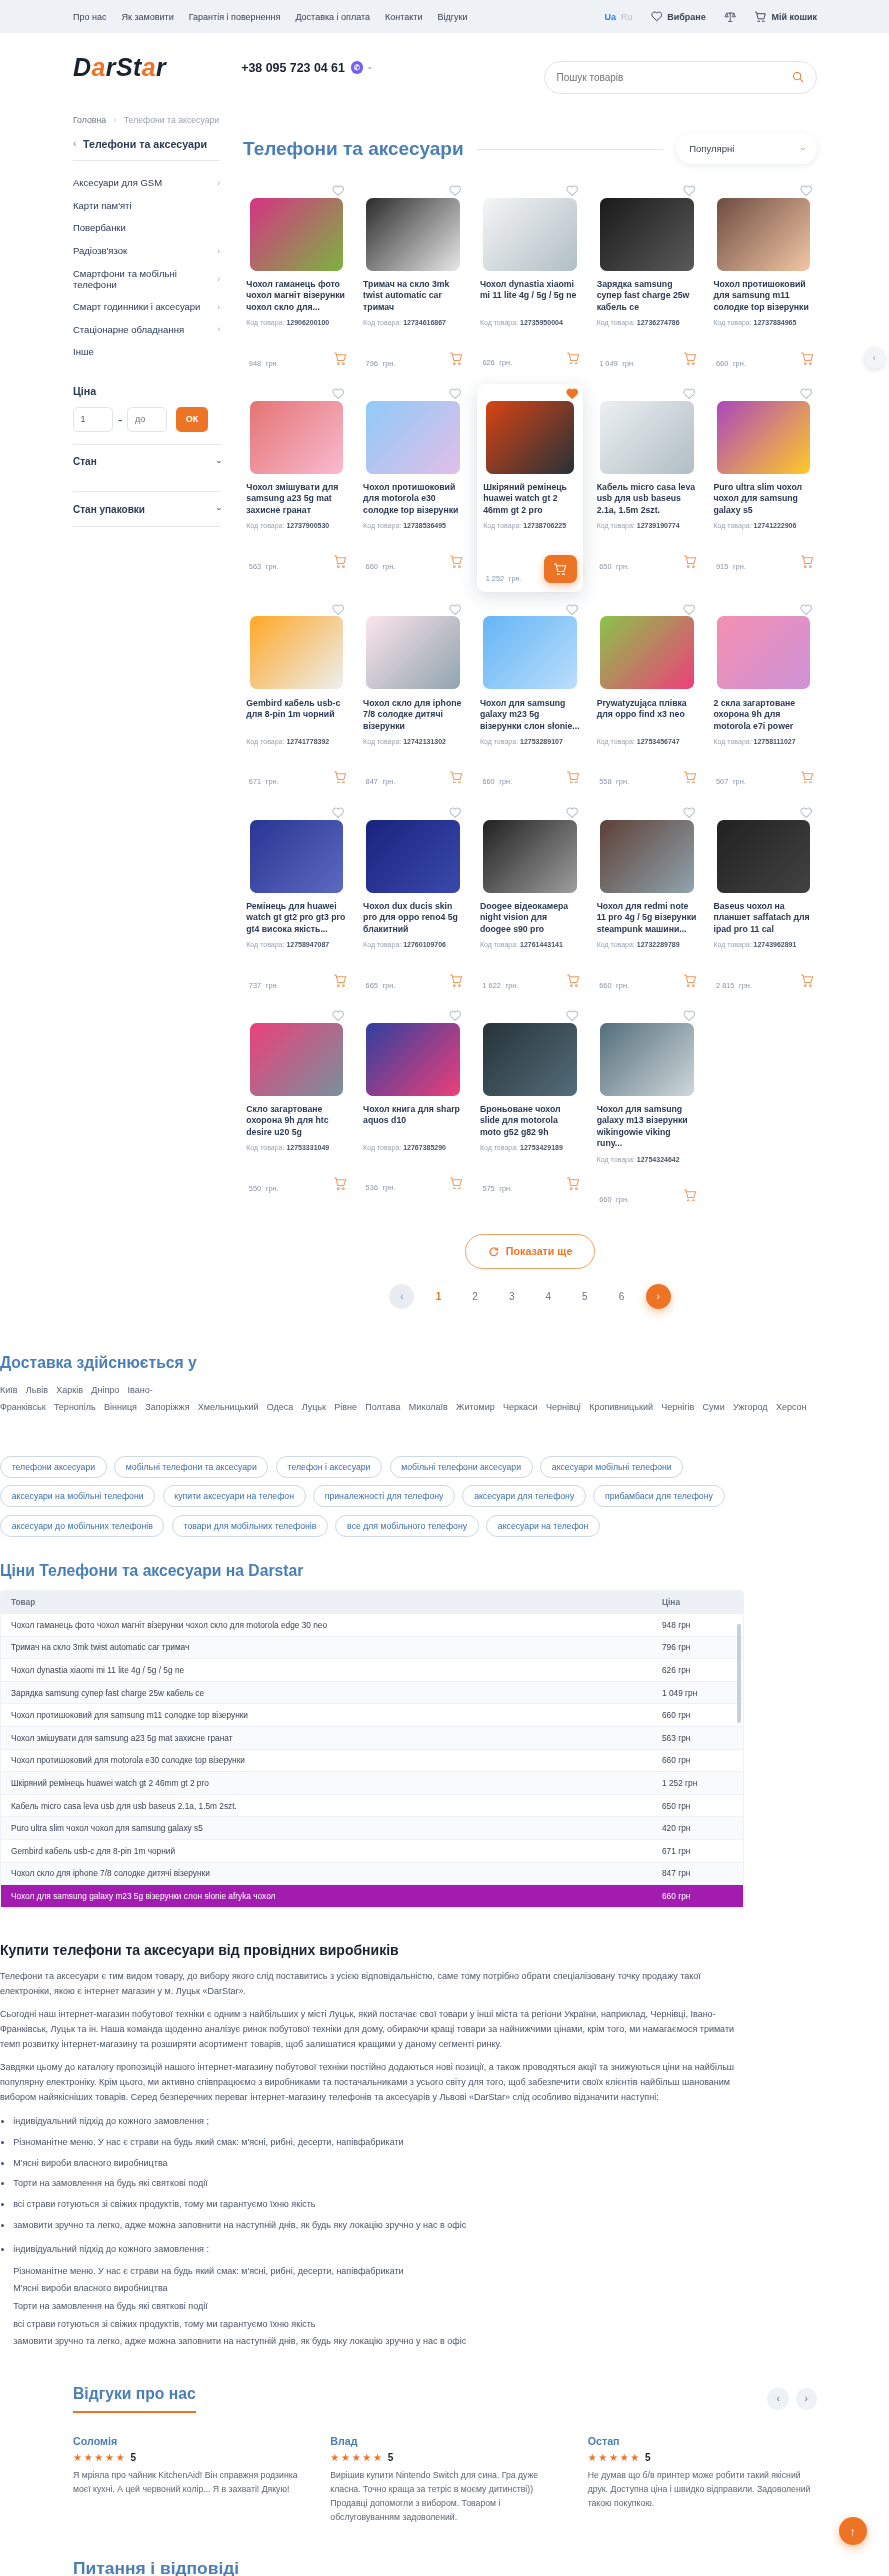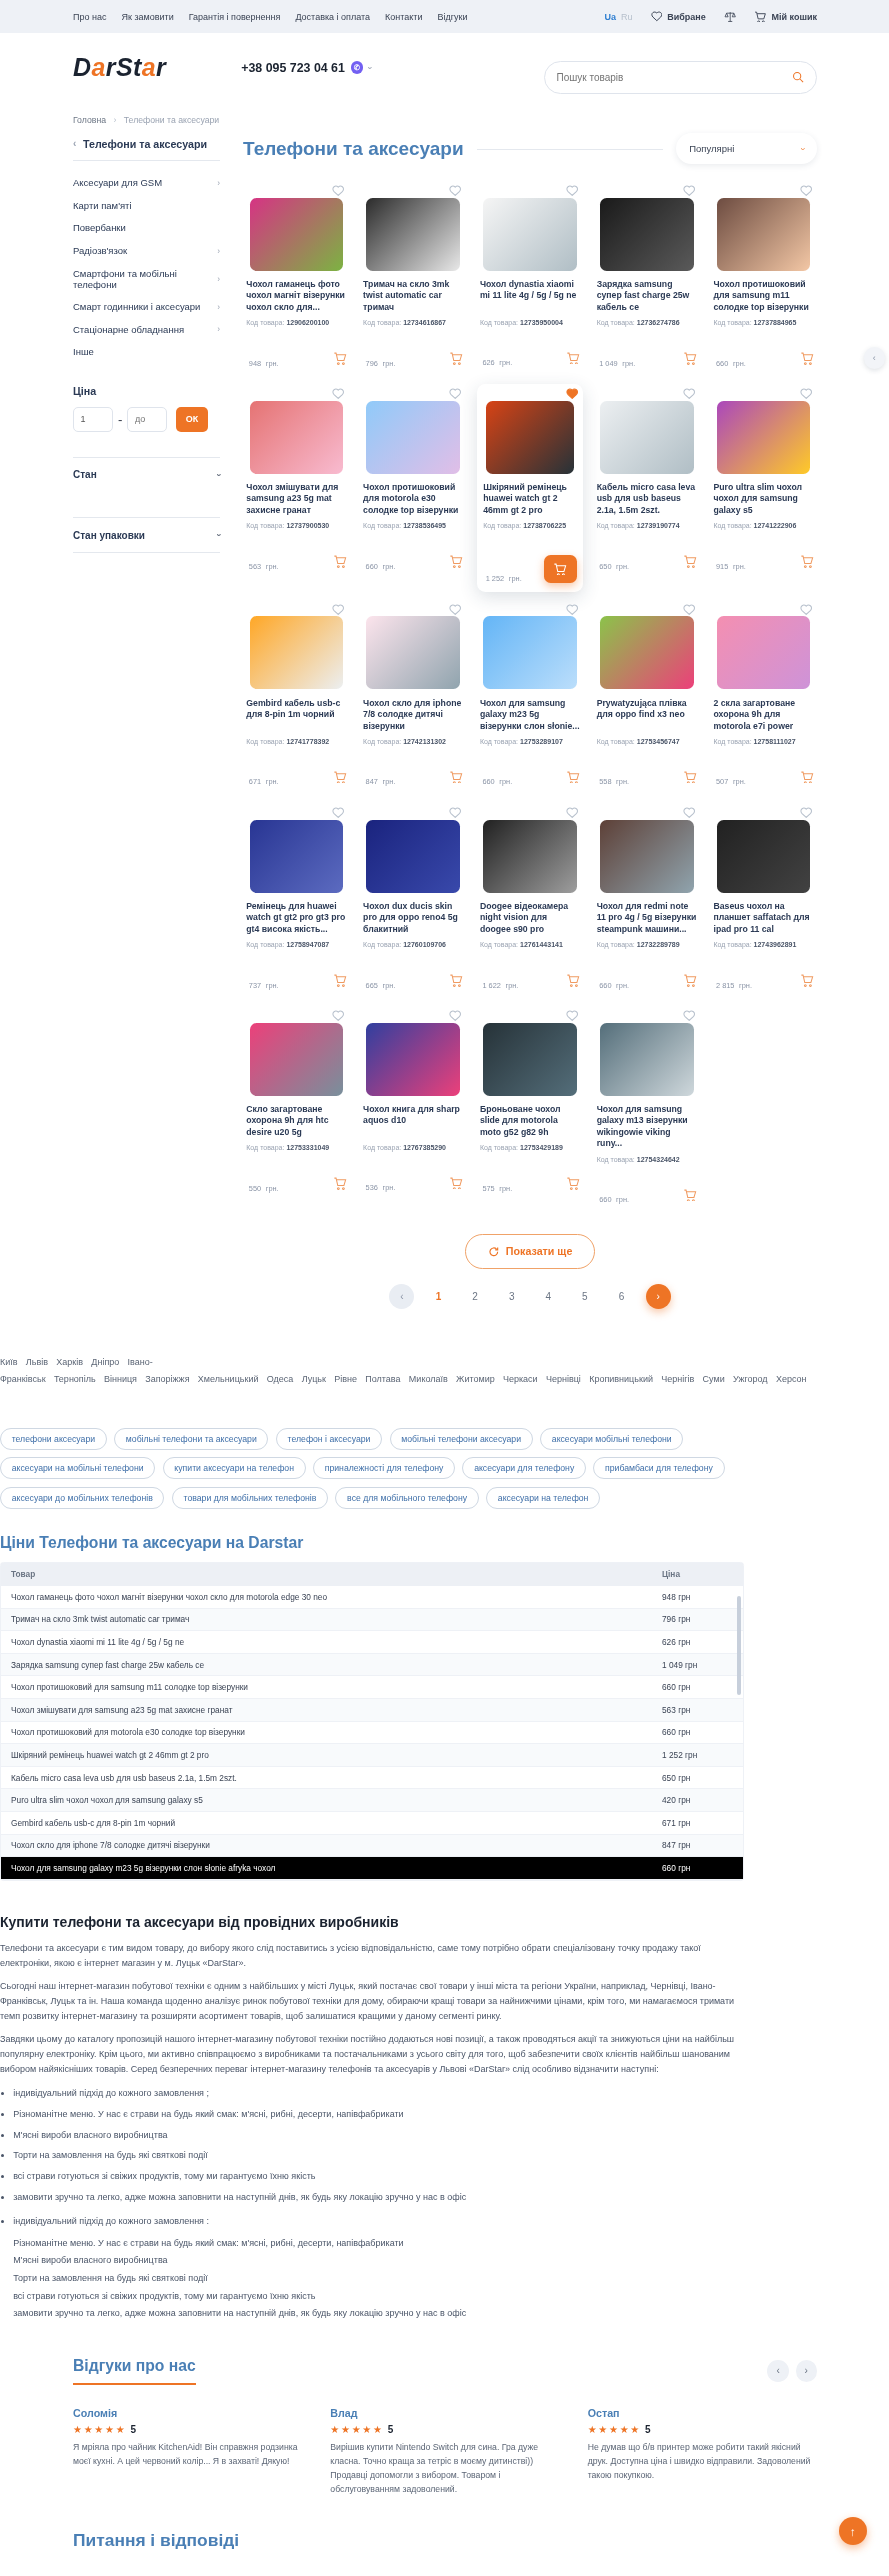--- a/index.html
+++ b/index.html
@@ -38,21 +38,21 @@
   .sidebar{width:147px;flex:0 0 147px;padding-top:5px;}
   .side-head{display:flex;gap:6.6px;font-size:10.7px;font-weight:bold;color:var(--navy);padding-bottom:10px;border-bottom:0.8px solid var(--border);}
   .side-head .back{color:#9aa3b2;font-size:10px;cursor:pointer;}
   .side-list{list-style:none;margin-top:10px;}
   .side-list li{display:flex;justify-content:space-between;align-items:center;font-size:9.5px;color:var(--navy);padding:5.8px 0;cursor:pointer;}
   .side-list li .arr{color:#9aa3b2;font-size:8.3px;}
   .fil-title{font-size:10.7px;font-weight:bold;color:var(--navy);margin:21.5px 0 10px;}
   .price-row{display:flex;align-items:center;gap:5px;}
   .price-row input{width:40px;height:25px;border:0.8px solid #dfe4ec;border-radius:5px;padding:0 6.6px;font-size:9px;color:#555;outline:none;font-family:inherit;}
   .ok-btn{background:var(--orange);color:#fff;border:none;border-radius:5px;height:25px;padding:0 10px;font-size:9px;font-weight:bold;cursor:pointer;margin-left:3.3px;font-family:inherit;}
-  .fil-sel{display:flex;justify-content:space-between;align-items:center;font-size:10px;font-weight:bold;color:var(--navy);padding:11.6px 0;border-top:0.8px solid var(--border);margin-top:25px;cursor:pointer;}
+  .fil-sel{display:flex;justify-content:space-between;align-items:center;font-size:10px;font-weight:bold;color:var(--navy);padding:11.6px 0;border-top:0.8px solid var(--border);margin-top:12px;cursor:pointer;}
   .fil-sel:last-child{border-bottom:0.8px solid var(--border);}
   .fil-sel .arr{color:#5b6575;font-size:9px;transform:rotate(90deg);}
   
   .main{flex:1;}
   .title-row{display:flex;align-items:center;gap:13.2px;margin-bottom:16.5px;}
   h1.page-title{font-size:19px;color:var(--blue);font-weight:bold;}
   .title-line{flex:1;height:0.8px;background:var(--border);}
   .sort{width:141px;height:31px;background:#fff;border-radius:15.7px;box-shadow:0 1.7px 6.6px rgba(40,60,90,.10);display:flex;align-items:center;justify-content:space-between;padding:0 13.2px;font-size:9.5px;color:#3a4354;cursor:pointer;}
   .sort .arr{color:var(--orange);font-size:9px;transform:rotate(90deg);}
   
@@ -85,21 +85,21 @@
   
   .tags{display:flex;flex-wrap:wrap;gap:7.4px;margin:40px 0 25px;}
   .tag{border:0.8px solid #cfd8e3;border-radius:12.4px;padding:5px 10.7px;font-size:8.7px;color:#3f6fa8;cursor:pointer;background:#fff;}
   
   .table-sec{margin:21.5px 0 33px;}
   .ptable{width:100%;border-collapse:collapse;font-size:8.3px;position:relative;}
   .ptable th{background:#edf0f5;color:#6b7584;text-align:left;font-weight:bold;padding:6.6px 10px;}
   .ptable th:last-child{width:91px;}
   .ptable td{padding:5.8px 10px;border-bottom:0.8px solid #eef1f6;color:#3a4354;}
   .ptable tr:nth-child(even) td{background:#f8fafc;}
-  .ptable tr.dark td{background:#000000;color:#fff;}
+  .ptable tr.dark td{background:#a21caf;color:#fff;}
   .tbl-box{position:relative;border:0.8px solid #eef1f6;border-radius:3.3px;}
   .tbl-scroll{position:absolute;right:1.7px;top:33px;width:4.1px;height:99px;background:#c7cfdb;border-radius:2.5px;}
   
   .seo{margin:28px 0 36px;}
   .seo h2{font-size:14px;color:#1b2330;font-weight:bold;margin-bottom:11.6px;}
   .seo p{font-size:9px;line-height:1.65;color:#4a5568;margin-bottom:8.3px;}
   .seo ul{margin:10px 0 5px 13.2px;}
   .seo li{font-size:9px;line-height:1.5;color:#4a5568;margin-bottom:7.4px;}
   .seo .plain{font-size:9px;line-height:1.6;color:#4a5568;margin-left:13.2px;margin-bottom:3.3px;}
   
@@ -703,20 +703,21 @@
         <div class="pg ">3</div>
         <div class="pg ">4</div>
         <div class="pg ">5</div>
         <div class="pg ">6</div>
         <div class="pg next">›</div>
       </div>
   </main>
 </div>
 
 <div class="wrap delivery">
+  <div class="sec-title">Доставка здійснюється у</div>
   <div class="cities" id="cities"><span>Київ</span><span>Львів</span><span>Харків</span><span>Дніпро</span><span>Івано-Франківськ</span><span>Тернопіль</span><span>Вінниця</span><span>Запоріжжя</span><span>Хмельницький</span><span>Одеса</span><span>Луцьк</span><span>Рівне</span><span>Полтава</span><span>Миколаїв</span><span>Житомир</span><span>Черкаси</span><span>Чернівці</span><span>Кропивницький</span><span>Чернігів</span><span>Суми</span><span>Ужгород</span><span>Херсон</span></div>
 </div>
 
 <div class="wrap tags" id="tags">
     <span class="tag">телефони аксесуари</span>
     <span class="tag">мобільні телефони та аксесуари</span>
     <span class="tag">телефон і аксесуари</span>
     <span class="tag">мобільні телефони аксесуари</span>
     <span class="tag">аксесуари мобільні телефони</span>
     <span class="tag">аксесуари на мобільні телефони</span>

